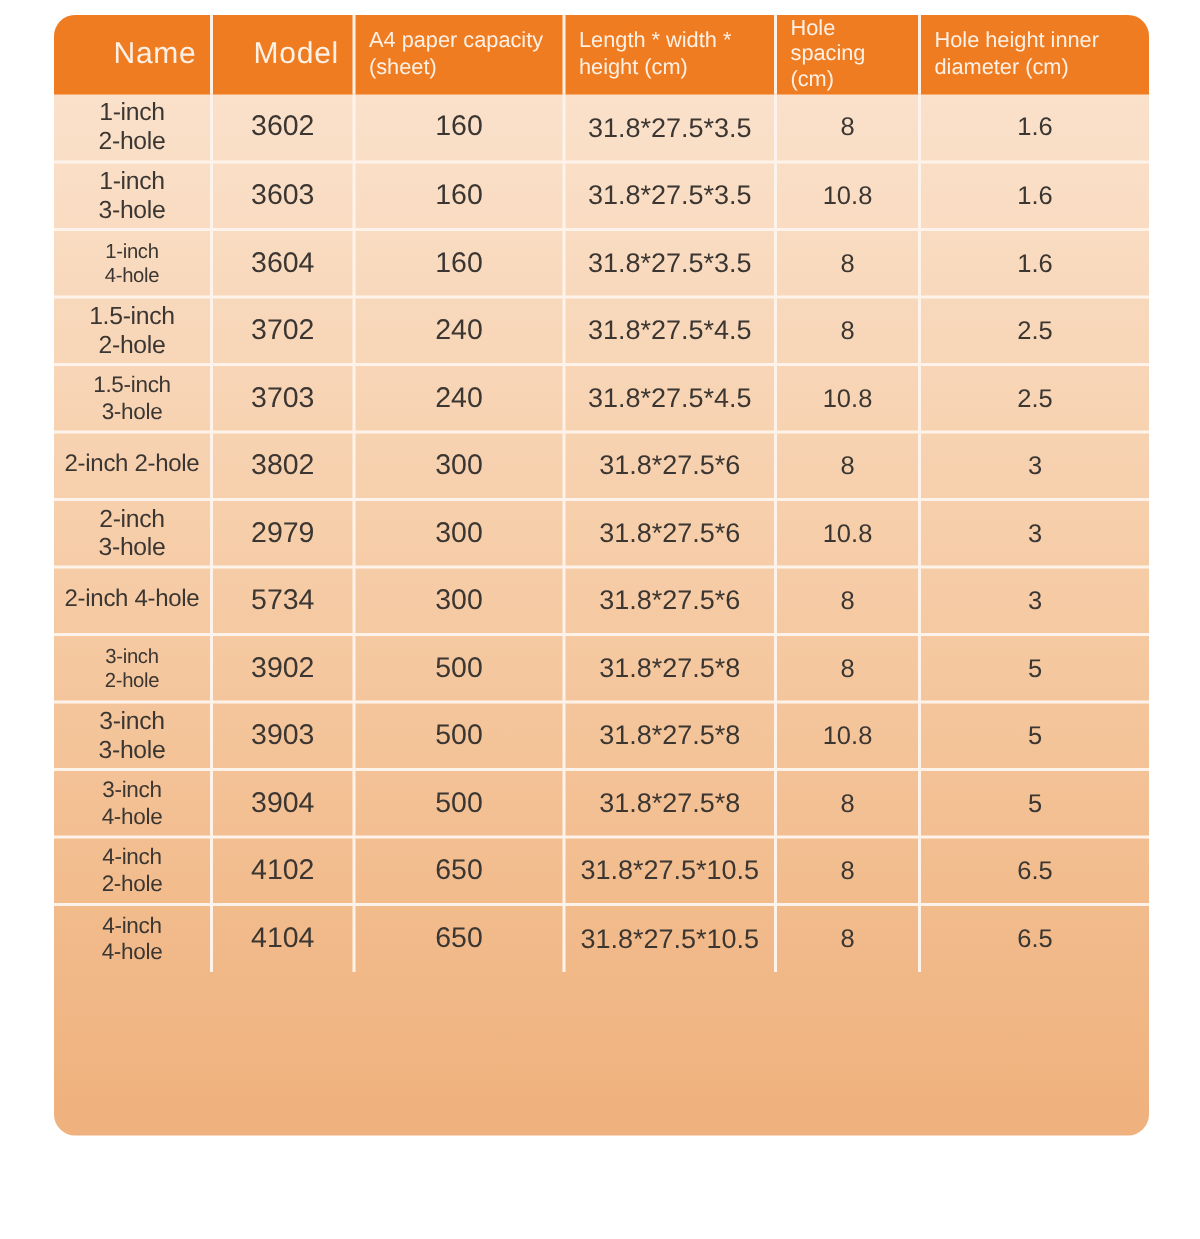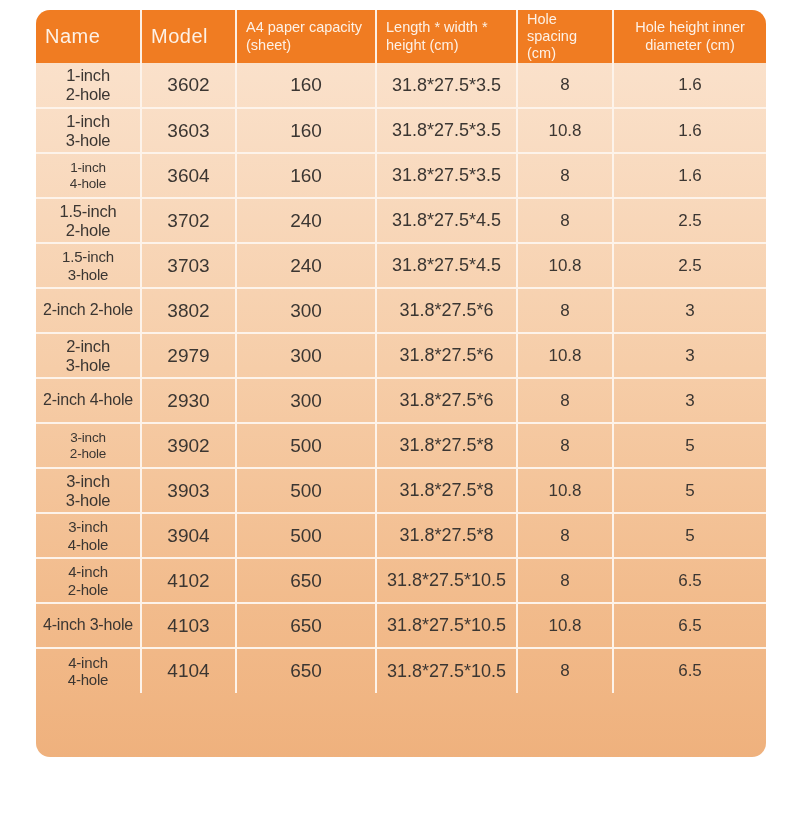--- a/index.html
+++ b/index.html
@@ -46,23 +46,23 @@
     color: #fdf1e6;
     font-weight: normal;
     font-size: 14.5px;
     line-height: 1.18;
     text-align: left;
     padding: 0 9px;
     vertical-align: middle;
     border-right: 2px solid #fdf0e4;
     box-sizing: border-box;
   }
-  thead th:last-child { border-right: none; text-align: center; }
+  thead th:last-child { border-right: none; }
   thead th.center {
-    text-align: left;
+    text-align: right;
     font-size: 20px;
     letter-spacing: 0.5px;
   }
 
   tbody td {
     height: 45px;
     border-right: 2px solid #fdf3ea;
     border-bottom: 2px solid #fdf3ea;
     text-align: center;
     vertical-align: middle;
@@ -181,21 +181,21 @@
           <td class="name-cell sz-lg">2-inch
 3-hole</td>
           <td class="val">2979</td>
           <td class="val">300</td>
           <td class="val-dim">31.8*27.5*6</td>
           <td class="val-sm">10.8</td>
           <td class="val-sm">3</td>
         </tr>
         <tr>
           <td class="name-cell sz-xs">2-inch 4-hole</td>
-          <td class="val">2930</td>
+          <td class="val">5734</td>
           <td class="val">300</td>
           <td class="val-dim">31.8*27.5*6</td>
           <td class="val-sm">8</td>
           <td class="val-sm">3</td>
         </tr>
         <tr>
           <td class="name-cell sz-sm">3-inch
 2-hole</td>
           <td class="val">3902</td>
           <td class="val">500</td>
@@ -224,28 +224,20 @@
         <tr>
           <td class="name-cell sz-md">4-inch
 2-hole</td>
           <td class="val">4102</td>
           <td class="val">650</td>
           <td class="val-dim">31.8*27.5*10.5</td>
           <td class="val-sm">8</td>
           <td class="val-sm">6.5</td>
         </tr>
         <tr>
-          <td class="name-cell sz-xs">4-inch 3-hole</td>
-          <td class="val">4103</td>
-          <td class="val">650</td>
-          <td class="val-dim">31.8*27.5*10.5</td>
-          <td class="val-sm">10.8</td>
-          <td class="val-sm">6.5</td>
-        </tr>
-        <tr>
           <td class="name-cell sz-md">4-inch
 4-hole</td>
           <td class="val">4104</td>
           <td class="val">650</td>
           <td class="val-dim">31.8*27.5*10.5</td>
           <td class="val-sm">8</td>
           <td class="val-sm">6.5</td>
         </tr>
       </tbody>
   </table>

